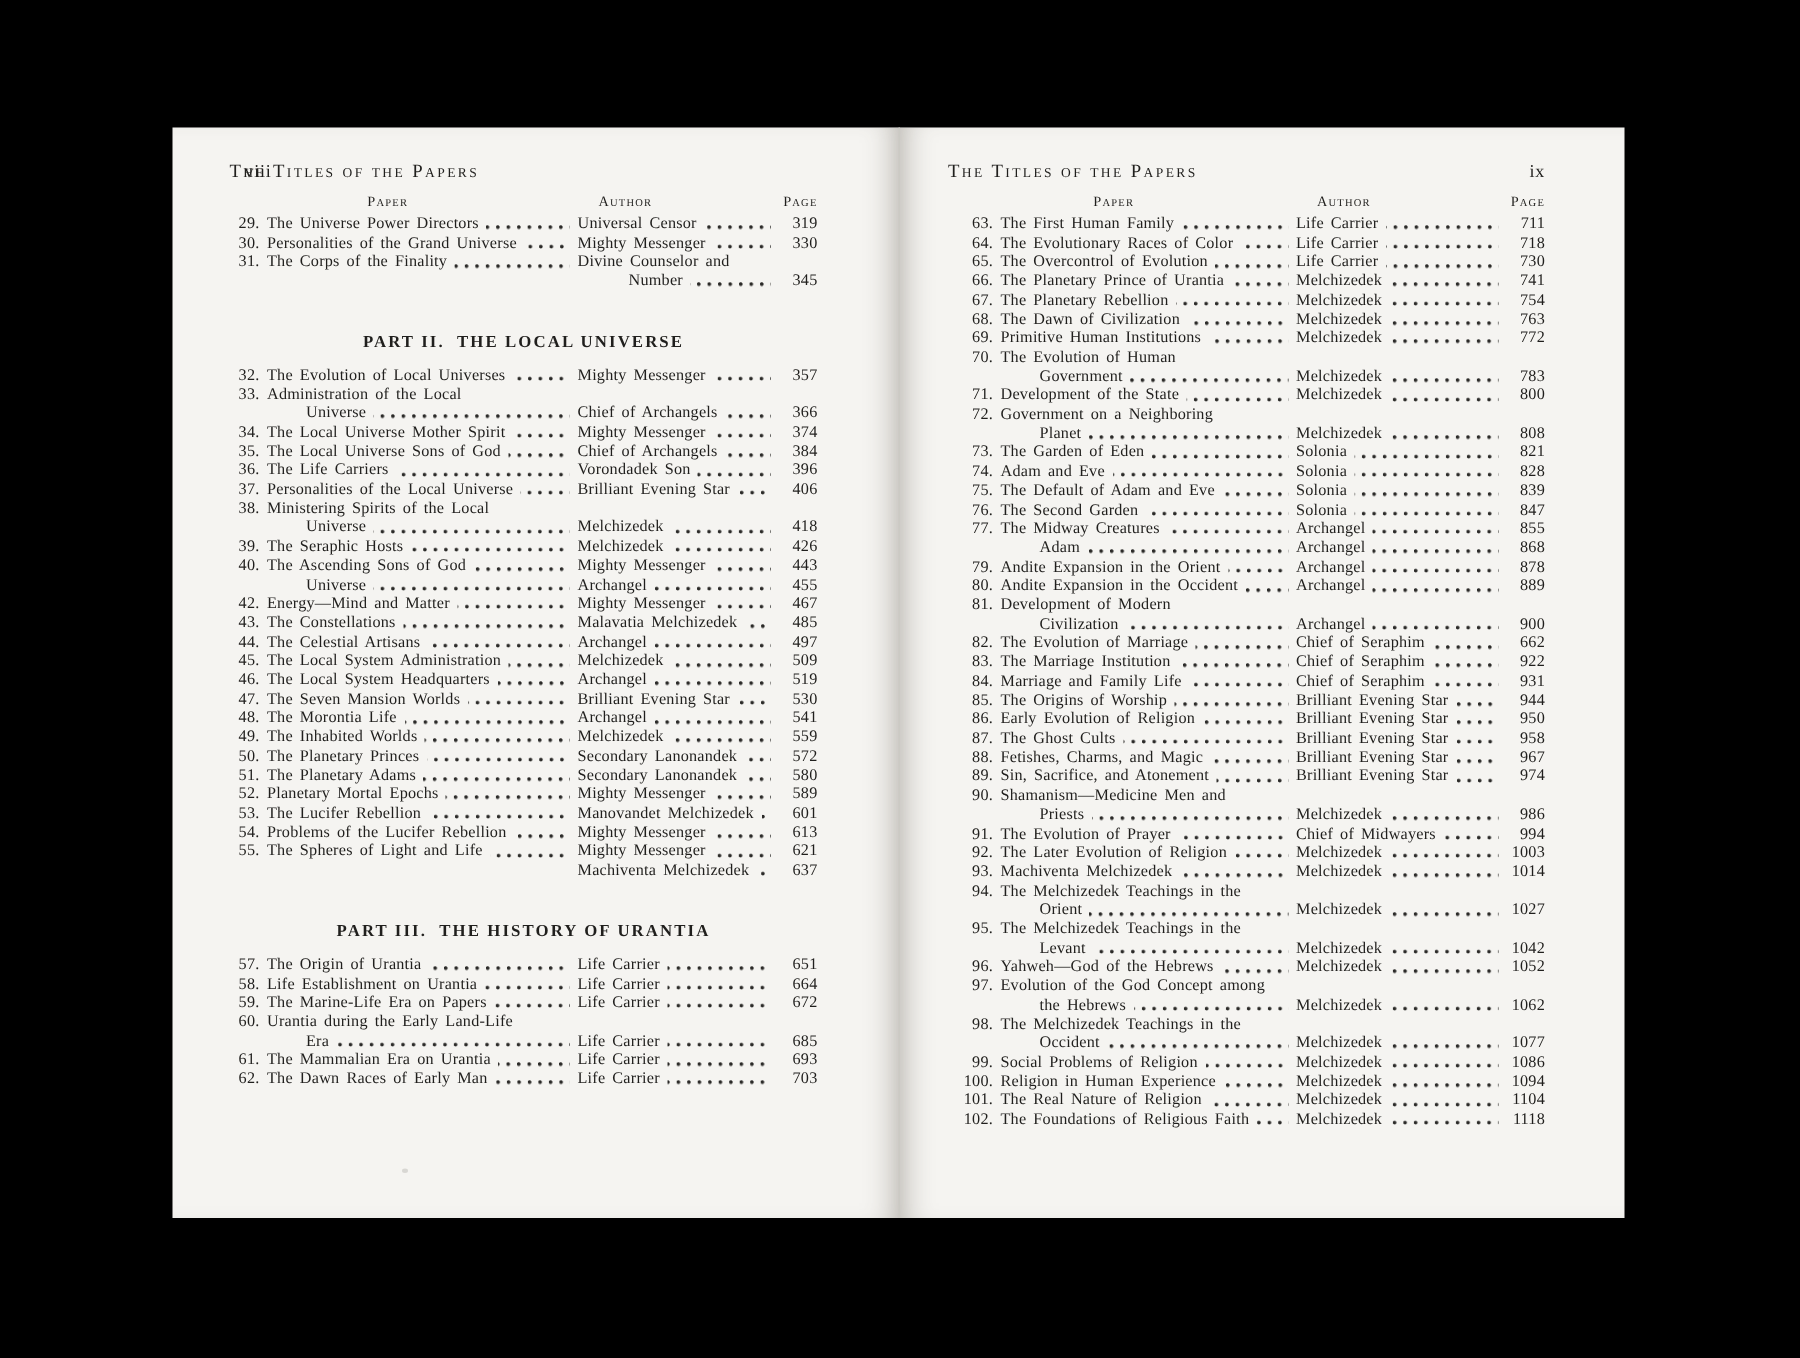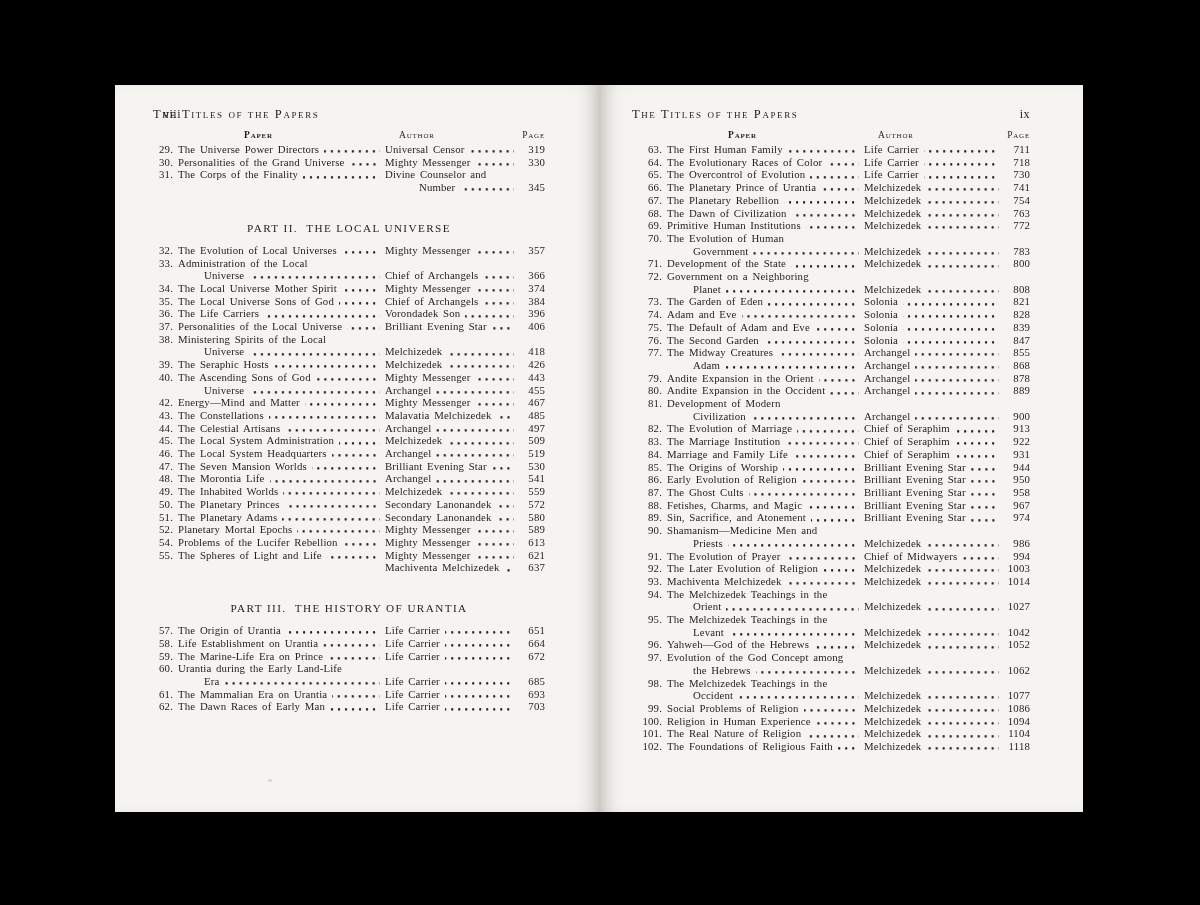--- a/index.html
+++ b/index.html
@@ -66,28 +66,28 @@
     background-size: 7px 3px;
     background-repeat: repeat-x;
     background-position: right bottom;
   }
   
   .col-heads { margin-top: 7px; margin-bottom: 1px; height: 13px; }
   .colhead {
     font-variant: small-caps;
     font-size: 9.5px; letter-spacing: 0.8px;
   }
-  .col-heads .tcell { justify-content: center; padding-right: 46px; font-weight: bold; }
+  .col-heads .tcell { justify-content: center; padding-right: 46px; }
   .col-heads .col-author { padding-left: 14px; }
   .col-heads .col-page { margin-left: auto; text-align: right; }
   
   .part-heading {
     text-align: center;
     font-size: 11.2px;
-    font-weight: normal;
+    font-weight: bold;
     letter-spacing: 1.4px;
     margin: 28px 0 9px 0;
     line-height: 13px;
     white-space: pre-wrap;
   }
   .speck {
     position: absolute; left: 153px; top: 694px;
     width: 4px; height: 3px; border-radius: 50%;
     background: rgba(90,85,75,0.18);
   }
@@ -417,20 +417,32 @@
             <span class="ttext">Planetary Mortal Epochs</span>
             <span class="lead"></span>
           </span>
           <span class="acell">
             <span class="atext">Mighty Messenger</span>
             <span class="lead"></span>
             <span class="pg">589</span>
           </span>
         </div>
         <div class="row">
+          <span class="num">53.</span>
+          <span class="tcell">
+            <span class="ttext">The Lucifer Rebellion</span>
+            <span class="lead"></span>
+          </span>
+          <span class="acell">
+            <span class="atext">Manovandet Melchizedek</span>
+            <span class="lead"></span>
+            <span class="pg">601</span>
+          </span>
+        </div>
+        <div class="row">
           <span class="num">54.</span>
           <span class="tcell">
             <span class="ttext">Problems of the Lucifer Rebellion</span>
             <span class="lead"></span>
           </span>
           <span class="acell">
             <span class="atext">Mighty Messenger</span>
             <span class="lead"></span>
             <span class="pg">613</span>
           </span>
@@ -477,21 +489,21 @@
           </span>
           <span class="acell">
             <span class="atext">Life Carrier</span>
             <span class="lead"></span>
             <span class="pg">664</span>
           </span>
         </div>
         <div class="row">
           <span class="num">59.</span>
           <span class="tcell">
-            <span class="ttext">The Marine-Life Era on Prince</span>
+            <span class="ttext">The Marine-Life Era on Papers</span>
             <span class="lead"></span>
           </span>
           <span class="acell">
             <span class="atext">Life Carrier</span>
             <span class="lead"></span>
             <span class="pg">672</span>
           </span>
         </div>
         <div class="row">
           <span class="num">60.</span>
@@ -807,21 +819,21 @@
         </div>
         <div class="row">
           <span class="num">82.</span>
           <span class="tcell">
             <span class="ttext">The Evolution of Marriage</span>
             <span class="lead"></span>
           </span>
           <span class="acell">
             <span class="atext">Chief of Seraphim</span>
             <span class="lead"></span>
-            <span class="pg">913</span>
+            <span class="pg">662</span>
           </span>
         </div>
         <div class="row">
           <span class="num">83.</span>
           <span class="tcell">
             <span class="ttext">The Marriage Institution</span>
             <span class="lead"></span>
           </span>
           <span class="acell">
             <span class="atext">Chief of Seraphim</span>

